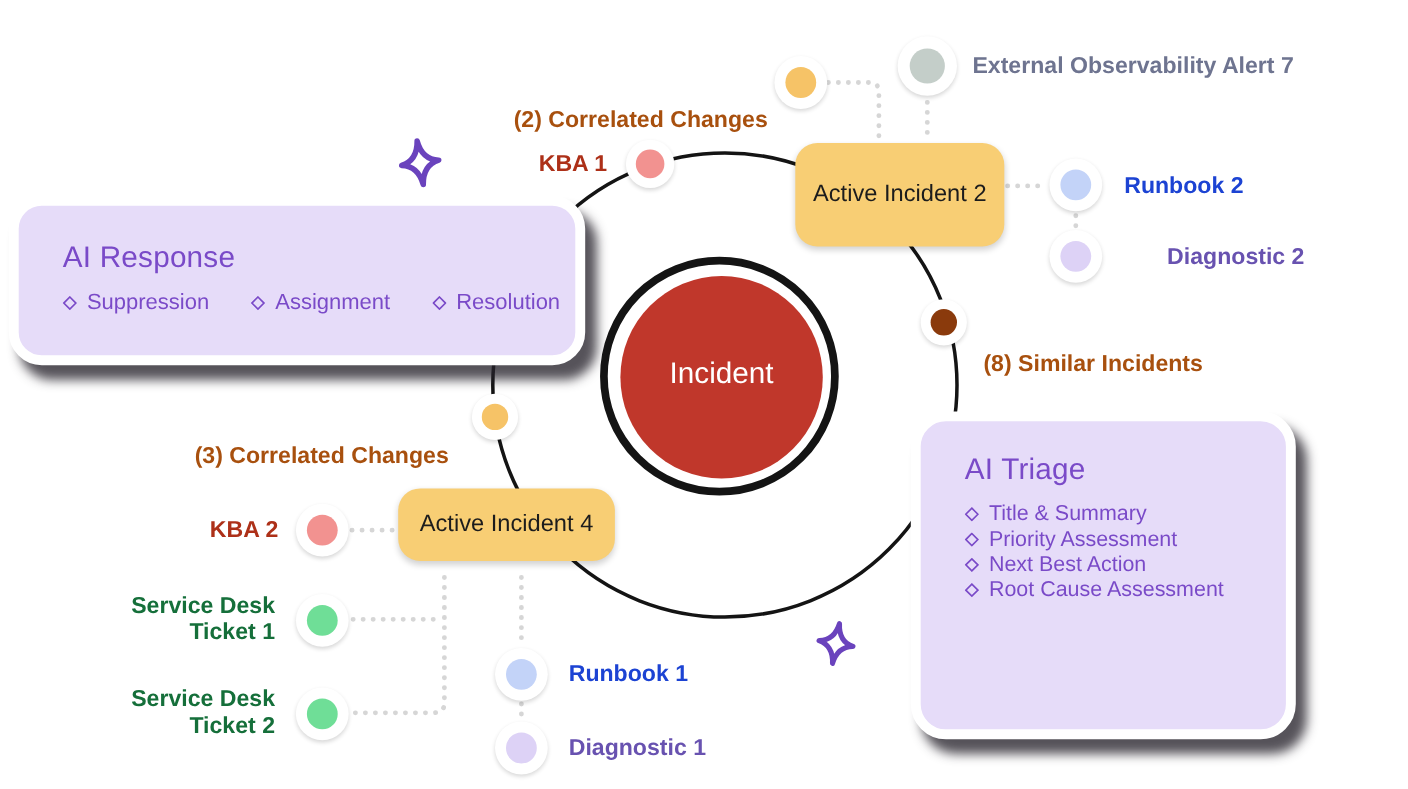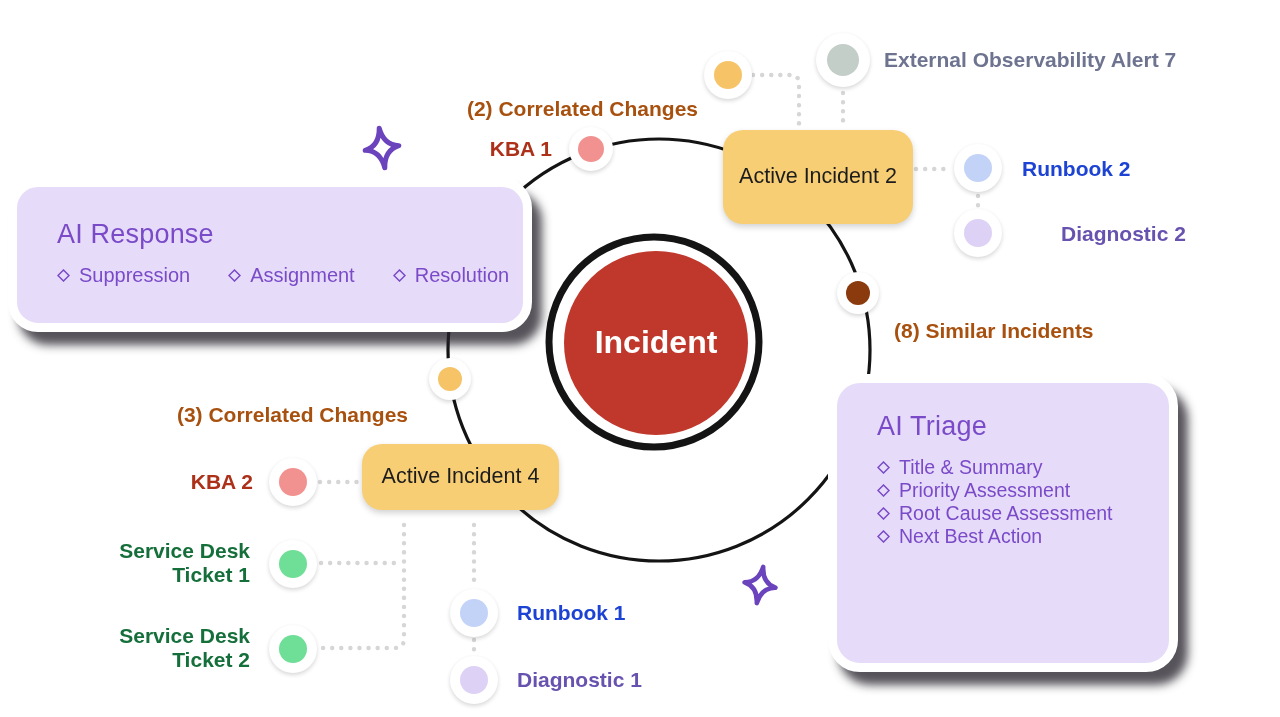--- a/index.html
+++ b/index.html
@@ -59,21 +59,21 @@
   .lab-orange{color:var(--orange_label,#A8500E);margin-top:36px;}
   .lab-kba{color:var(--kba_label,#AD3018);}
   .lab-green{color:var(--green_label,#156F3A);}
   .lab-blue{color:var(--blue_label,#1C43D3);}
   .lab-diag{color:var(--diag_purple_label,#6852B0);}
   .lab-gray{color:var(--gray_label,#6E7490);}
   .t-right{text-align:right;}
 
   #incident-label{
     position:absolute;z-index:5;left:556px;top:324px;width:200px;
-    text-align:center;font-size:32px;font-weight:700;color:#ffffff;
+    text-align:center;font-size:27px;font-weight:400;color:#ffffff;
     text-shadow:none;
   }
 </style>
 </head>
 <body>
 
 <div id="stage">
 
   <svg id="underlay" width="1280" height="717" viewBox="0 0 1280 717">
 
@@ -139,27 +139,27 @@
         <div class="pitem">
           <svg class="diamond" width="13" height="13" viewBox="0 0 13 13">
             <path d="M6.5 1 L12 6.5 L6.5 12 L1 6.5 Z" fill="none" stroke="var(--card_purple_text,#7A4AC8)" stroke-width="1.5"></path>
           </svg>
           <span>Priority Assessment</span>
         </div>
         <div class="pitem">
           <svg class="diamond" width="13" height="13" viewBox="0 0 13 13">
             <path d="M6.5 1 L12 6.5 L6.5 12 L1 6.5 Z" fill="none" stroke="var(--card_purple_text,#7A4AC8)" stroke-width="1.5"></path>
           </svg>
+          <span>Next Best Action</span>
+        </div>
+        <div class="pitem">
+          <svg class="diamond" width="13" height="13" viewBox="0 0 13 13">
+            <path d="M6.5 1 L12 6.5 L6.5 12 L1 6.5 Z" fill="none" stroke="var(--card_purple_text,#7A4AC8)" stroke-width="1.5"></path>
+          </svg>
           <span>Root Cause Assessment</span>
-        </div>
-        <div class="pitem">
-          <svg class="diamond" width="13" height="13" viewBox="0 0 13 13">
-            <path d="M6.5 1 L12 6.5 L6.5 12 L1 6.5 Z" fill="none" stroke="var(--card_purple_text,#7A4AC8)" stroke-width="1.5"></path>
-          </svg>
-          <span>Next Best Action</span>
         </div>
       </div>
     </div>
   </div>
 
   <div class="ycard" style="left:723px;top:130px;width:190px;height:94px;">Active Incident 2</div>
   <div class="ycard" style="left:362px;top:444px;width:197px;height:66px;">Active Incident 4</div>
 
   <div class="node" style="left:704px;top:51px;width:48px;height:48px;">
     <i style="width:28px;height:28px;background:var(--dot_yellow,#F6C367);"></i>

